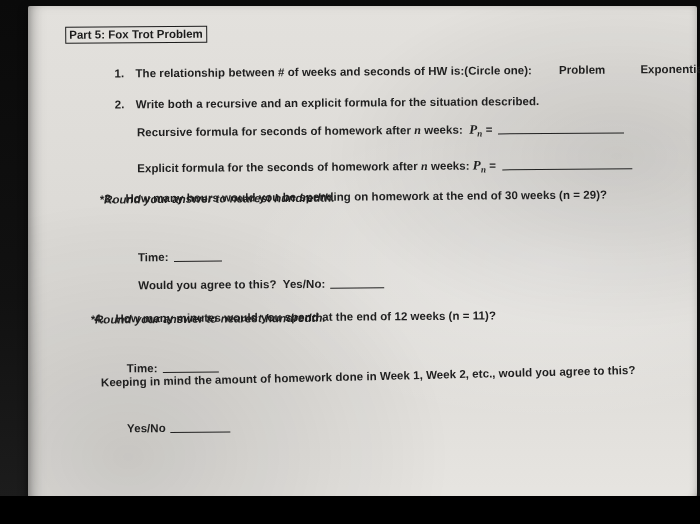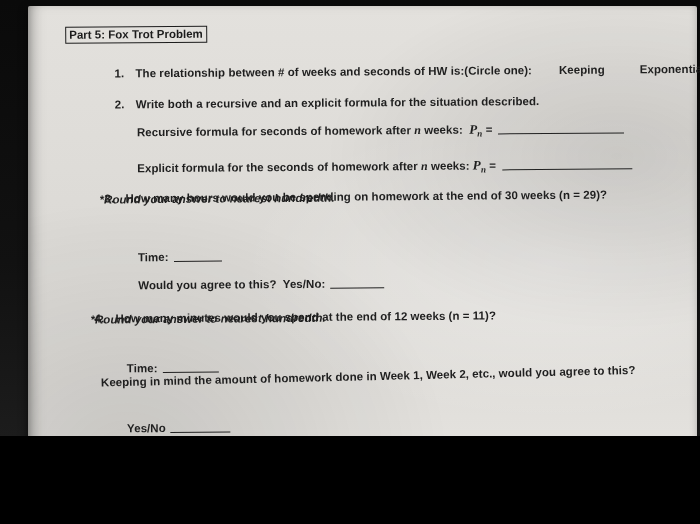--- a/index.html
+++ b/index.html
@@ -1,19 +1,19 @@
 <!DOCTYPE html>
 <html><head>
 <meta charset="utf-8">
 <style>
   html,body{margin:0;padding:0;}
   body{background:#000;}
   .scene{
     position:relative;
-    width:700px;height:436px;
+    width:700px;height:496px;
     background:linear-gradient(180deg,#0a0a0a 0%,#111 60%,#1c1c1c 100%);
     overflow:hidden;
     font-family:"Liberation Sans",sans-serif;
   }
   .paper{
     position:absolute;
     left:28px;top:6px;
     width:669px;height:501px;
     background:linear-gradient(180deg,#e3e1dd 0%,#dcdad6 45%,#e0deda 75%,#e7e5e1 100%);
     border-radius:2px 2px 14px 4px;
@@ -65,21 +65,21 @@
 <div class="scene">
   <div class="paper">
     <div class="shade shade-a"></div>
     <div class="shade shade-b"></div>
 
     <div class="content">
 
       <div class="title-box">Part 5: Fox Trot Problem</div>
 
       <div class="line" style="left:60px;top:45px;">
-        <span class="num">1.</span><span>The relationship between # of weeks and seconds of HW is:(Circle one):</span><span style="margin-left:27px;">Keeping</span><span style="margin-left:35px;">Exponential</span>
+        <span class="num">1.</span><span>The relationship between # of weeks and seconds of HW is:(Circle one):</span><span style="margin-left:27px;">Problem</span><span style="margin-left:35px;">Exponential</span>
       </div>
 
       <div class="line" style="left:60px;top:76px;">
         <span class="num">2.</span><span>Write both a recursive and an explicit formula for the situation described.</span>
       </div>
 
       <div class="line" style="left:82px;top:103px;">
         <span>Recursive formula for seconds of homework after </span><span class="iv">n</span><span> weeks:  </span><span class="math">P</span><span class="math-sub">n</span><span> =</span><span class="blank" style="width:126px;margin-left:6px;"></span>
       </div>
 

